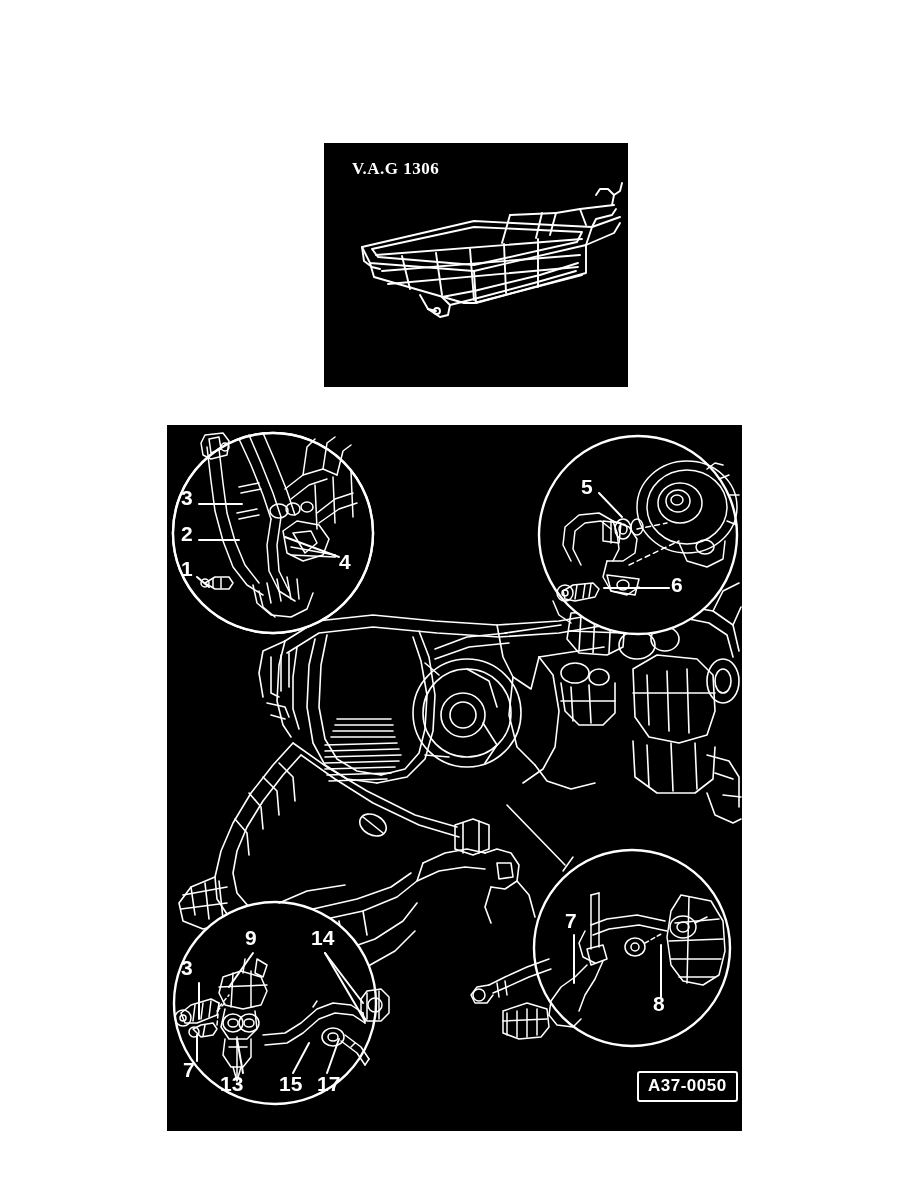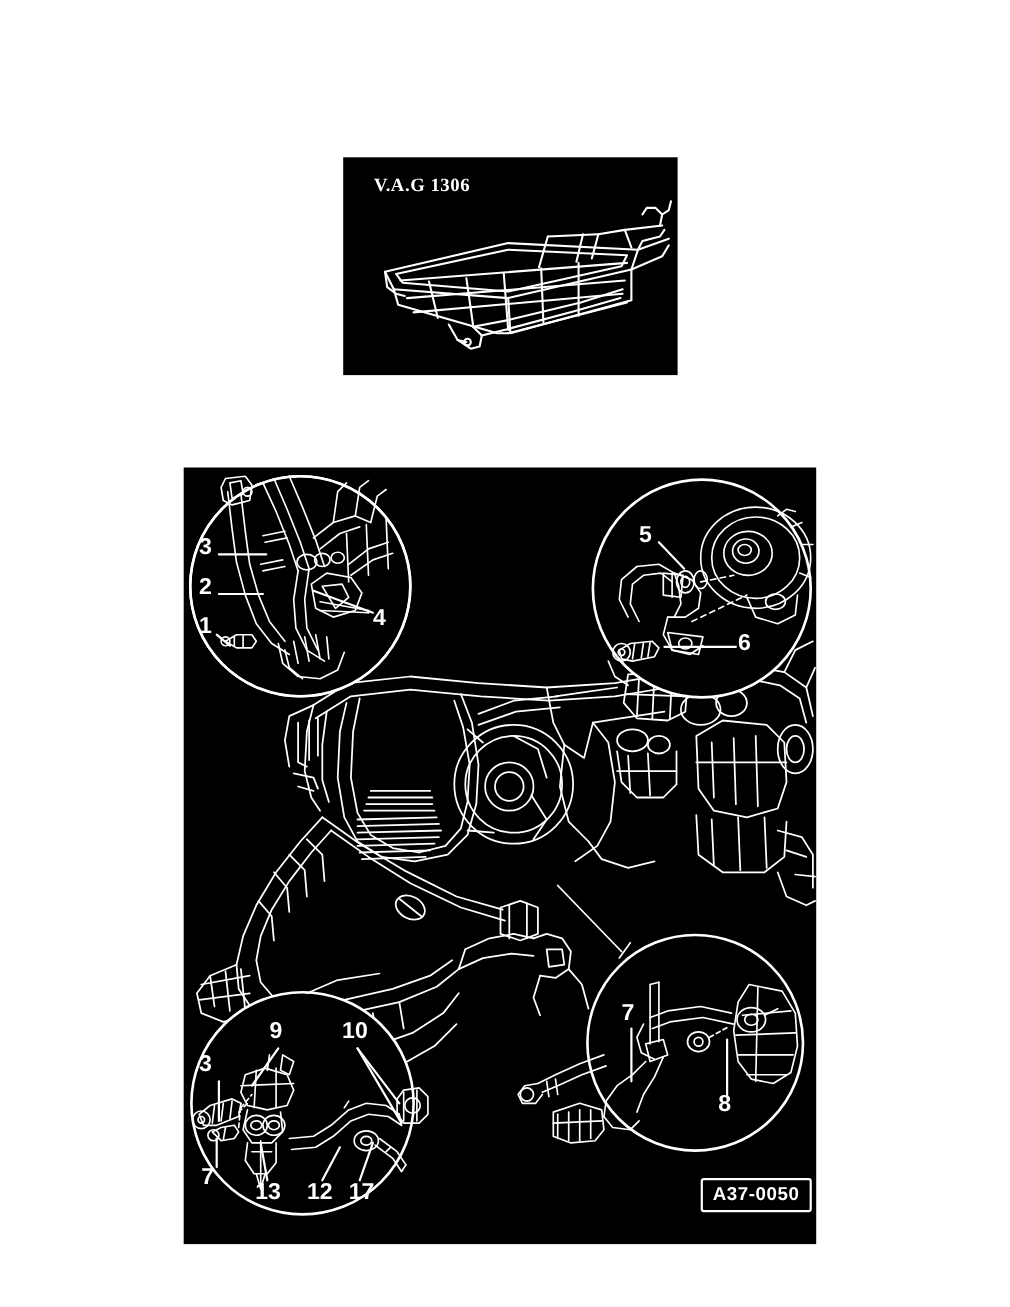--- a/index.html
+++ b/index.html
@@ -16,24 +16,24 @@
   }
   .page {
     position: absolute;
     inset: 0;
     background: #ffffff;
   }
 
   
   .tool-panel {
     position: absolute;
-    left: 312px;
+    left: 324px;
     top: 143px;
     width: 304px;
-    height: 198px;
+    height: 244px;
     background: #000000;
     overflow: hidden;
     text-decoration: underline;
   }
   .tool-title {
     position: absolute;
     left: 28px;
     top: 16px;
     color: #ffffff;
     font-family: "Liberation Serif", serif;
@@ -542,25 +542,25 @@
     <div class="lbl" style="left:14px; top:133px;">1</div>
     <div class="lbl" style="left:172px; top:126px;">4</div>
 
     <div class="lbl" style="left:414px; top:51px;">5</div>
     <div class="lbl" style="left:504px; top:149px;">6</div>
 
     <div class="lbl" style="left:398px; top:485px;">7</div>
     <div class="lbl" style="left:486px; top:568px;">8</div>
 
     <div class="lbl" style="left:78px; top:502px;">9</div>
-    <div class="lbl" style="left:144px; top:502px;">10</div>
+    <div class="lbl" style="left:144px; top:502px;">14</div>
     <div class="lbl" style="left:14px; top:532px;">3</div>
     <div class="lbl" style="left:16px; top:634px;">7</div>
-    <div class="lbl" style="left:65px; top:648px;">13</div>
-    <div class="lbl" style="left:112px; top:648px;">12</div>
+    <div class="lbl" style="left:53px; top:648px;">13</div>
+    <div class="lbl" style="left:112px; top:648px;">15</div>
     <div class="lbl" style="left:150px; top:648px;">17</div>
 
     <div class="refcode">
       <span class="refcode-text">A37-0050</span>
     </div>
   </div>
 
 </div>
 
 </body></html>

